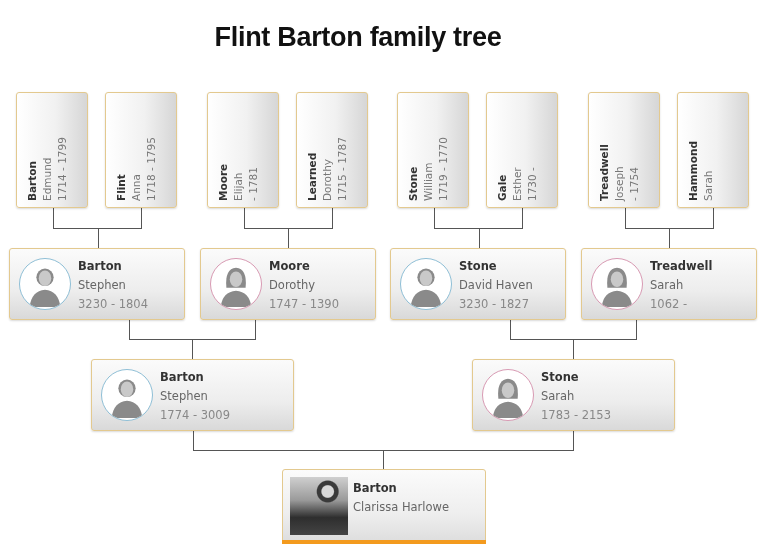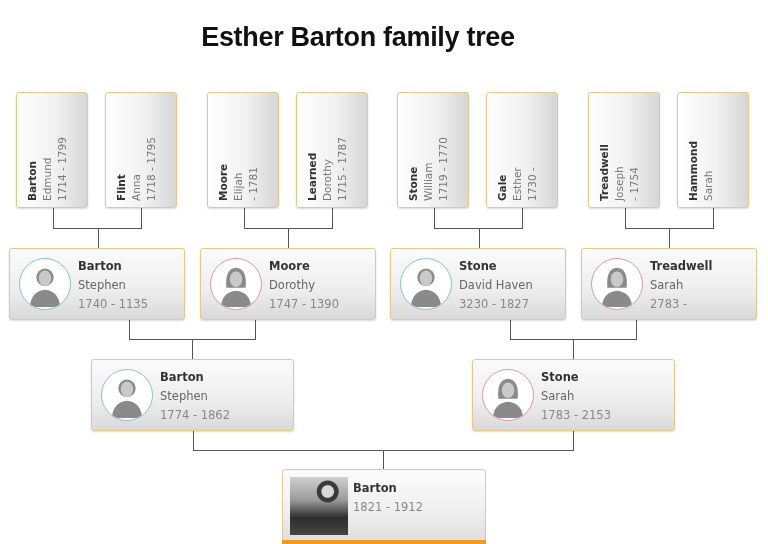--- a/index.html
+++ b/index.html
@@ -25,21 +25,21 @@
           background:linear-gradient(180deg,#fbfbfb 0%,#eeeeee 60%,#dddddd 100%); }
   .root .bar { position:absolute; left:-1px; right:-1px; bottom:-1px; height:4px; background:#f39a1e; }
   .photo { position:absolute; left:7px; top:7px; width:58px; height:58px;
            background:radial-gradient(circle at 65% 25%, #d8d8d8 0 10%, #3a3a3a 12% 18%, transparent 20%),
                       linear-gradient(180deg,#cfcfcf 0%,#9a9a9a 40%,#2e2e2e 70%,#444 100%); }
   .root .info { left:70px; top:9px; }
 </style>
 </head>
 <body>
 
-<div class="title">Esther Barton family tree</div>
+<div class="title">Flint Barton family tree</div>
 
 <div class="line" style="left:53px;top:208px;width:1px;height:20px;"></div>
 <div class="line" style="left:141px;top:208px;width:1px;height:20px;"></div>
 <div class="line" style="left:53px;top:228px;width:89px;height:1px;"></div>
 <div class="line" style="left:98px;top:228px;width:1px;height:20px;"></div>
 
 <div class="line" style="left:244px;top:208px;width:1px;height:20px;"></div>
 <div class="line" style="left:332px;top:208px;width:1px;height:20px;"></div>
 <div class="line" style="left:244px;top:228px;width:89px;height:1px;"></div>
 <div class="line" style="left:288px;top:228px;width:1px;height:20px;"></div>
@@ -128,21 +128,21 @@
 
 <div class="hbox" style="left:9px;top:248px;">
   <div class="avatar m"><svg viewBox="0 0 52 52">
         <circle cx="26" cy="19" r="9" fill="#8a8a8a"></circle>
         <path d="M10 50 Q12 33 26 32 Q40 33 42 50 Z" fill="#8a8a8a"></path>
         <ellipse cx="26" cy="20" rx="6.5" ry="8" fill="#c9c9c9"></ellipse>
       </svg></div>
   <div class="info">
       <div class="sur">Barton</div>
       <div>Stephen</div>
-      <div class="dates">1740 - 1135</div>
+      <div class="dates">3230 - 1804</div>
     </div>
 </div>
 <div class="hbox" style="left:200px;top:248px;">
   <div class="avatar f"><svg viewBox="0 0 52 52">
         <path d="M16 30 Q14 10 26 9 Q38 10 36 30 Z" fill="#8a8a8a"></path>
         <path d="M10 50 Q12 34 26 33 Q40 34 42 50 Z" fill="#8a8a8a"></path>
         <ellipse cx="26" cy="21" rx="6.5" ry="8" fill="#c9c9c9"></ellipse>
       </svg></div>
   <div class="info">
       <div class="sur">Moore</div>
@@ -164,49 +164,49 @@
 </div>
 <div class="hbox" style="left:581px;top:248px;">
   <div class="avatar f"><svg viewBox="0 0 52 52">
         <path d="M16 30 Q14 10 26 9 Q38 10 36 30 Z" fill="#8a8a8a"></path>
         <path d="M10 50 Q12 34 26 33 Q40 34 42 50 Z" fill="#8a8a8a"></path>
         <ellipse cx="26" cy="21" rx="6.5" ry="8" fill="#c9c9c9"></ellipse>
       </svg></div>
   <div class="info">
       <div class="sur">Treadwell</div>
       <div>Sarah</div>
-      <div class="dates">2783 -</div>
+      <div class="dates">1062 -</div>
     </div>
 </div>
 
 <div class="hbox" style="left:91px;top:359px;width:203px;">
   <div class="avatar m"><svg viewBox="0 0 52 52">
         <circle cx="26" cy="19" r="9" fill="#8a8a8a"></circle>
         <path d="M10 50 Q12 33 26 32 Q40 33 42 50 Z" fill="#8a8a8a"></path>
         <ellipse cx="26" cy="20" rx="6.5" ry="8" fill="#c9c9c9"></ellipse>
       </svg></div>
   <div class="info">
       <div class="sur">Barton</div>
       <div>Stephen</div>
-      <div class="dates">1774 - 1862</div>
+      <div class="dates">1774 - 3009</div>
     </div>
 </div>
 <div class="hbox" style="left:472px;top:359px;width:203px;">
   <div class="avatar f"><svg viewBox="0 0 52 52">
         <path d="M16 30 Q14 10 26 9 Q38 10 36 30 Z" fill="#8a8a8a"></path>
         <path d="M10 50 Q12 34 26 33 Q40 34 42 50 Z" fill="#8a8a8a"></path>
         <ellipse cx="26" cy="21" rx="6.5" ry="8" fill="#c9c9c9"></ellipse>
       </svg></div>
   <div class="info">
       <div class="sur">Stone</div>
       <div>Sarah</div>
       <div class="dates">1783 - 2153</div>
     </div>
 </div>
 
 <div class="root">
   <div class="photo"></div>
   <div class="info">
       <div class="sur">Barton</div>
-      <div class="dates">1821 - 1912</div>
+      <div>Clarissa Harlowe</div>
     </div>
   <div class="bar"></div>
 </div>
 
 </body></html>

